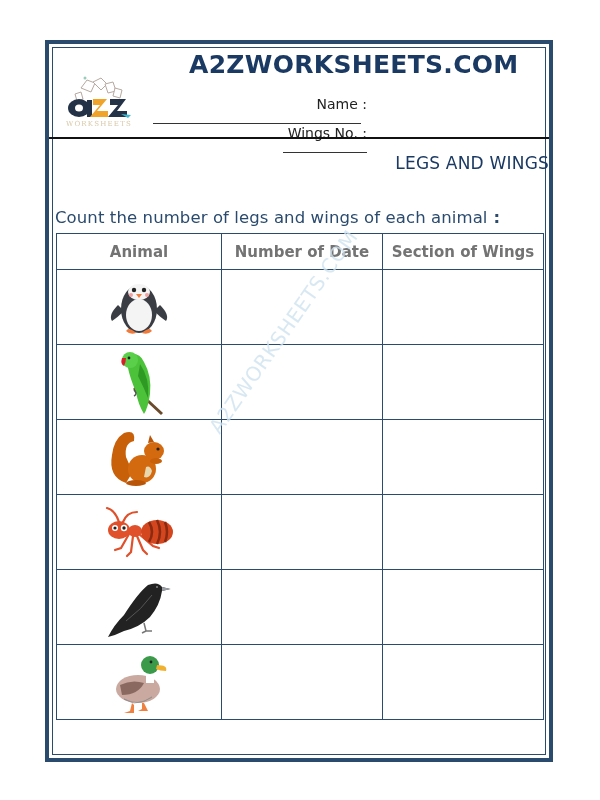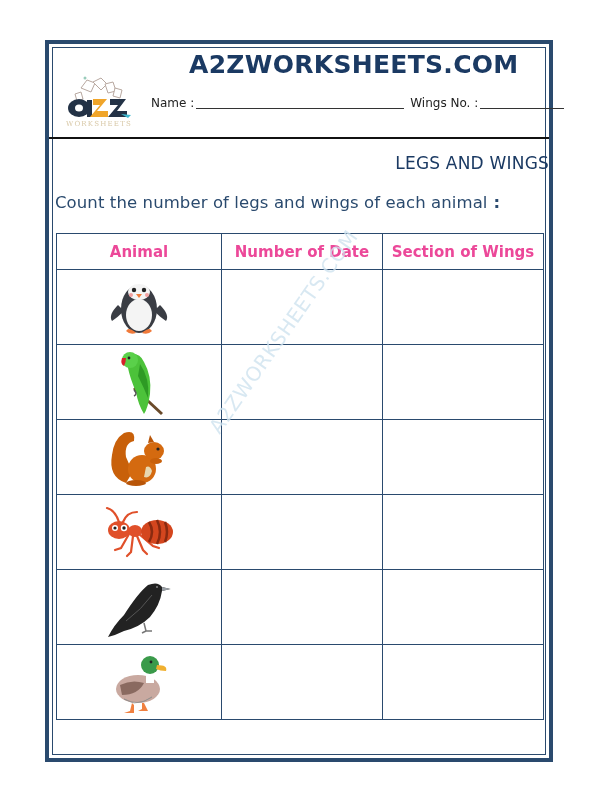--- a/index.html
+++ b/index.html
@@ -2,28 +2,28 @@
 <html><head>
 <meta charset="utf-8">
 <style>
   html, body { margin:0; padding:0; }
   body { width:600px; height:800px; background:#ffffff; position:relative; overflow:hidden; font-family:"Liberation Sans", sans-serif; }
   .page-frame { position:absolute; left:45px; top:40px; width:508px; height:722px; box-sizing:border-box; border:4px solid #2a4a6e; }
   .page-frame-inner { position:absolute; left:3px; top:3px; right:3px; bottom:3px; border:1px solid #2a4a6e; }
   .header-divider { position:absolute; left:0; right:0; top:93px; height:2px; background:#111111; }
   .site-title { position:absolute; left:140px; top:6px; width:330px; font-family:"DejaVu Sans", sans-serif; font-weight:bold; font-size:25px; color:#1b3a63; letter-spacing:0.3px; white-space:nowrap; }
   .logo { position:absolute; left:10px; top:26px; width:80px; height:58px; }
-  .field-row { position:absolute; left:102px; font-family:"DejaVu Sans", sans-serif; font-size:12px; color:#222; white-space:nowrap; display:flex; align-items:flex-end; }
+  .field-row { position:absolute; left:102px; font-family:"DejaVu Sans", sans-serif; font-size:14px; color:#222; white-space:nowrap; display:flex; align-items:flex-end;flex-direction:column; }
   .field-line { display:inline-block; border-bottom:1px solid #333; height:11px; margin:0 6px 1px 2px; }
   .ws-title { position:absolute; left:0; right:0; top:109px; text-align:right; font-family:"DejaVu Sans", sans-serif; font-size:17px; color:#1b3a63; letter-spacing:0.2px; }
-  .instruction { position:absolute; left:6px; top:149px; font-family:"DejaVu Sans", sans-serif; font-size:16.5px; color:#2a4a6e; white-space:nowrap; letter-spacing:0.1px; }
+  .instruction { position:absolute; left:6px; top:164px; font-family:"DejaVu Sans", sans-serif; font-size:16.5px; color:#2a4a6e; white-space:nowrap; letter-spacing:0.1px; }
   .instruction .colon { font-weight:bold; margin-left:6px; }
   table.animals { position:absolute; left:7px; top:189px; width:488px; border-collapse:collapse; }
   table.animals th, table.animals td { border:1.5px solid #2a4a6e; padding:0; }
-  table.animals th { height:35px; font-family:"DejaVu Sans", sans-serif; font-weight:bold; font-size:15px; color:#ec4899; text-align:center; }
+  table.animals th { height:35px; font-family:"DejaVu Sans", sans-serif; font-weight:bold; font-size:15px; color:#737373; text-align:center; }
   table.animals td { height:74px; }
   .col-animal { width:164px; }
   .col-legs { width:160px; }
   .col-wings { width:160px; }
   .animal-cell { text-align:center; vertical-align:middle; }
   .animal-cell svg { display:block; margin:0 auto; }
   .watermark { position:absolute; left:155px; top:380px; transform:rotate(-55deg); transform-origin:left top; font-family:"DejaVu Sans", sans-serif; font-size:20px; color:#cfe3ef; opacity:0.8; white-space:nowrap; pointer-events:none; letter-spacing:0.5px; }
 </style>
 </head>
 <body>

